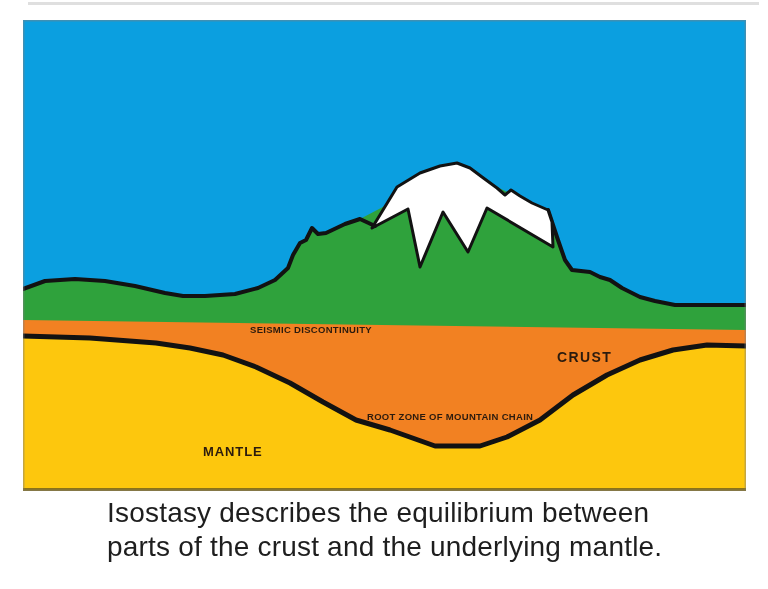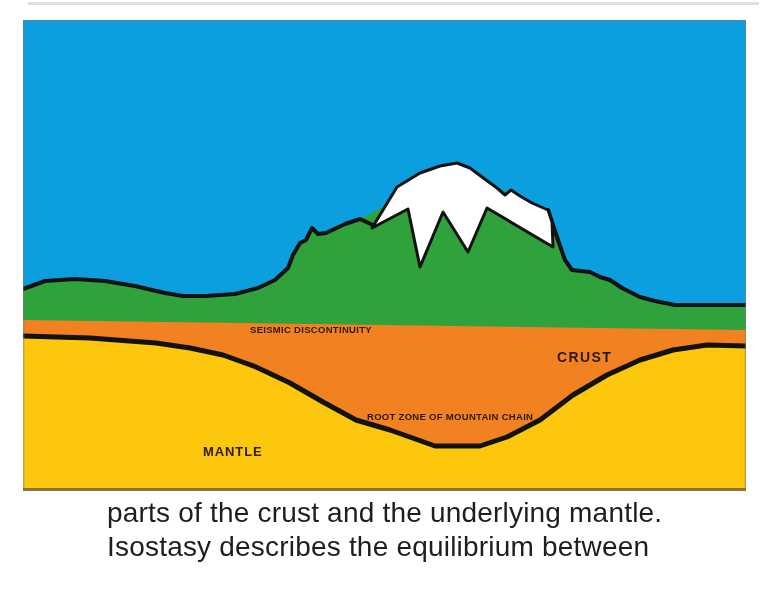--- a/index.html
+++ b/index.html
@@ -60,17 +60,17 @@
       <rect x="0.75" y="0.75" width="721.5" height="469.5" fill="none" stroke="#7f7f7f" stroke-width="1.5" opacity="0.45"></rect>
     </svg>
 
     <div class="geo-label lbl-seismic">SEISMIC DISCONTINUITY</div>
     <div class="geo-label lbl-crust">CRUST</div>
     <div class="geo-label lbl-root">ROOT ZONE OF MOUNTAIN CHAIN</div>
     <div class="geo-label lbl-mantle">MANTLE</div>
   </div>
 
   <div class="caption">
+    <div>Isostasy describes the equilibrium between</div>
     <div>parts of the crust and the underlying mantle.</div>
-    <div>Isostasy describes the equilibrium between</div>
   </div>
 
 </div>
 
 </body></html>

